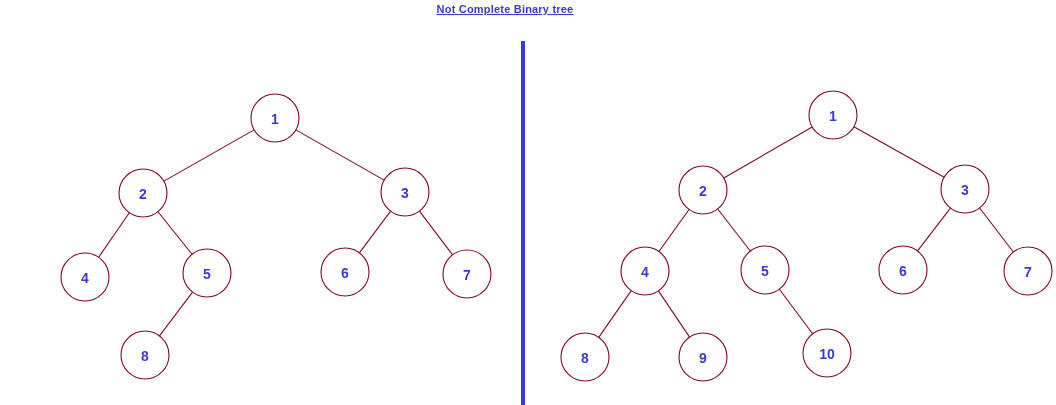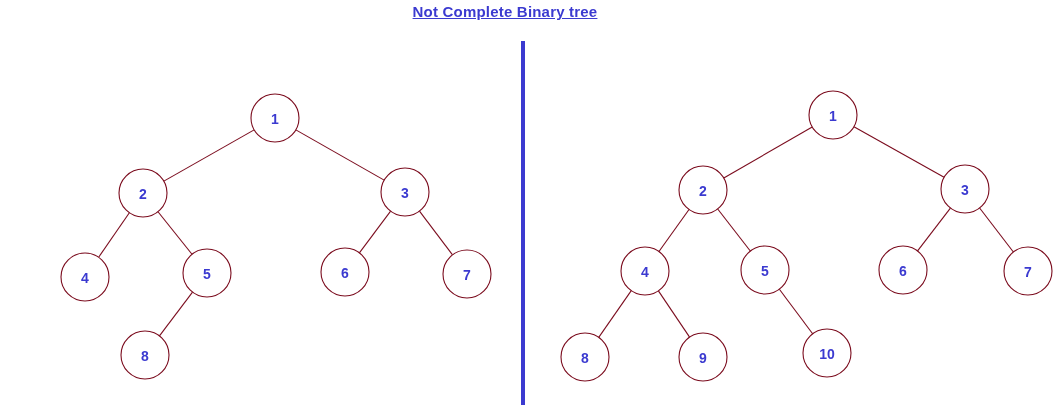--- a/index.html
+++ b/index.html
@@ -14,21 +14,21 @@
     background: #ffffff;
     overflow: hidden;
     font-family: "Liberation Sans", sans-serif;
   }
   #title {
     position: absolute;
     left: 0;
     top: 3px;
     width: 1010px;
     text-align: center;
-    font-size: 15px;
+    font-size: 11px;
     font-weight: bold;
     color: #3b3ad0;
     text-decoration: underline;
     letter-spacing: 0.2px;
     white-space: nowrap;
   }
   #divider {
     position: absolute;
     left: 521px;
     top: 41px;

